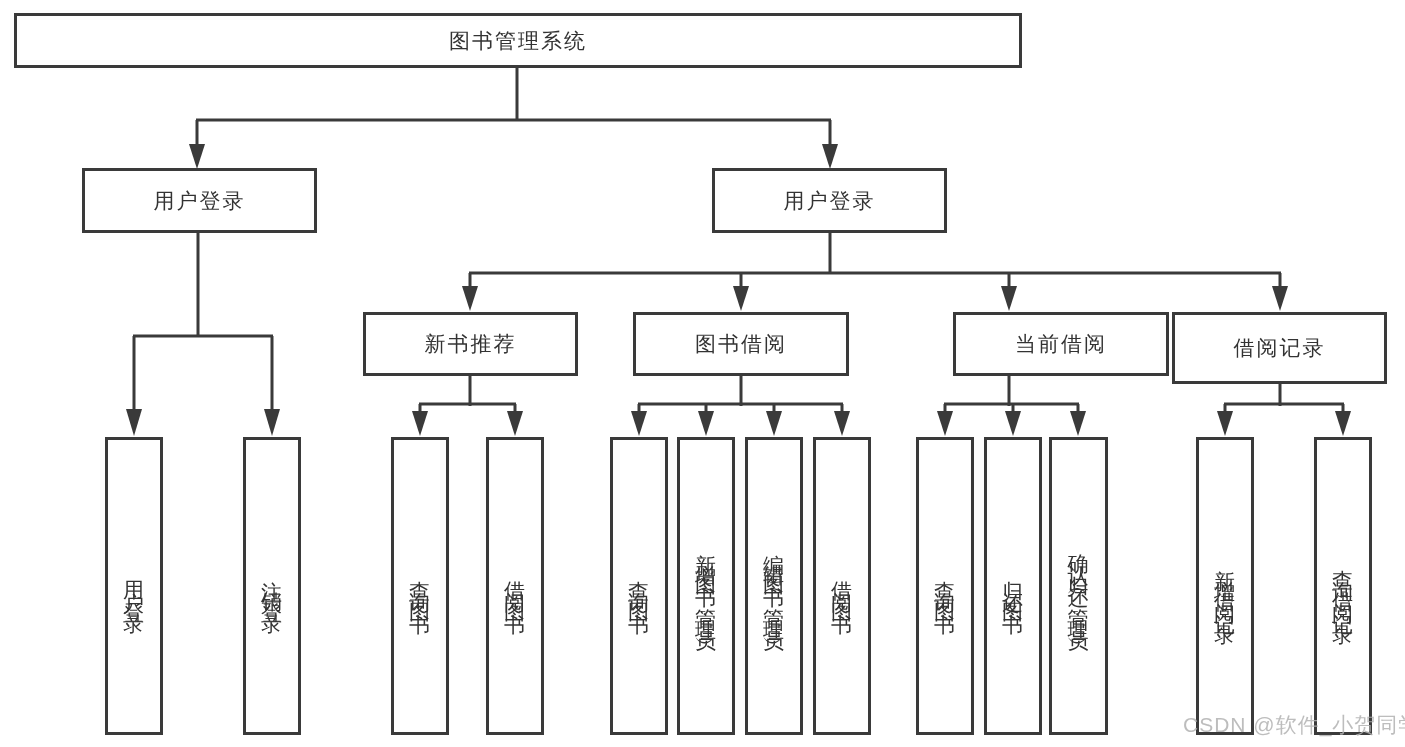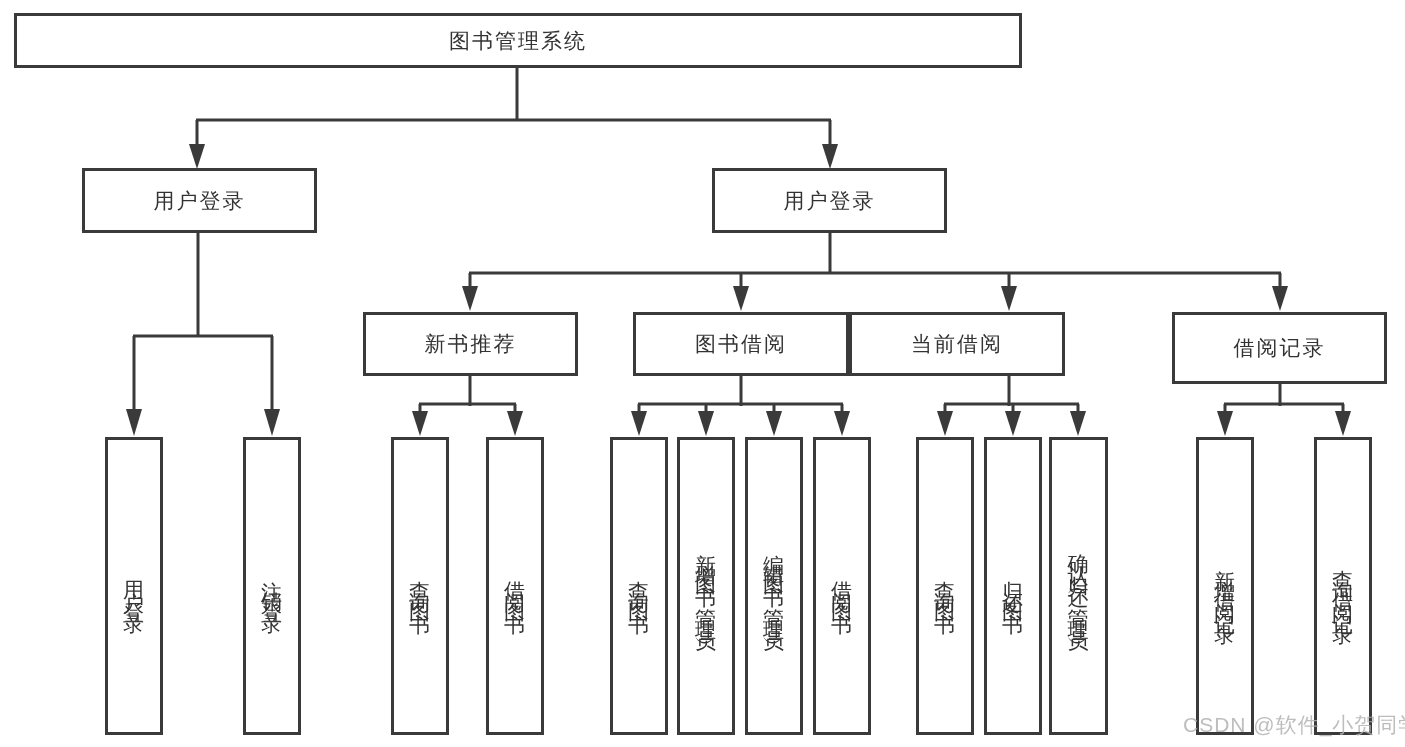--- a/index.html
+++ b/index.html
@@ -40,21 +40,21 @@
     line-height: 1;
   }
   
   .n-root  { left: 14px;  top: 13px;  width: 1008px; height: 55px; }
   
   .n-l2a   { left: 82px;  top: 168px; width: 235px; height: 65px; }
   .n-l2b   { left: 712px; top: 168px; width: 235px; height: 65px; }
   
   .n-l3a   { left: 363px;  top: 312px; width: 215px; height: 64px; }
   .n-l3b   { left: 633px;  top: 312px; width: 216px; height: 64px; text-align: center; }
-  .n-l3c   { left: 849px;  top: 312px; width: 216px; height: 64px; }
+  .n-l3c   { left: 953px;  top: 312px; width: 216px; height: 64px; }
   .n-l3d   { left: 1172px; top: 312px; width: 215px; height: 72px; }
   
   .leaf    { top: 437px; width: 58px; height: 298px; }
   .n-f01 { left: 105px; }
   .n-f02 { left: 243px; }
   .n-f03 { left: 391px; }
   .n-f04 { left: 486px; }
   .n-f05 { left: 610px; }
   .n-f06 { left: 677px; }
   .n-f07 { left: 745px; }

